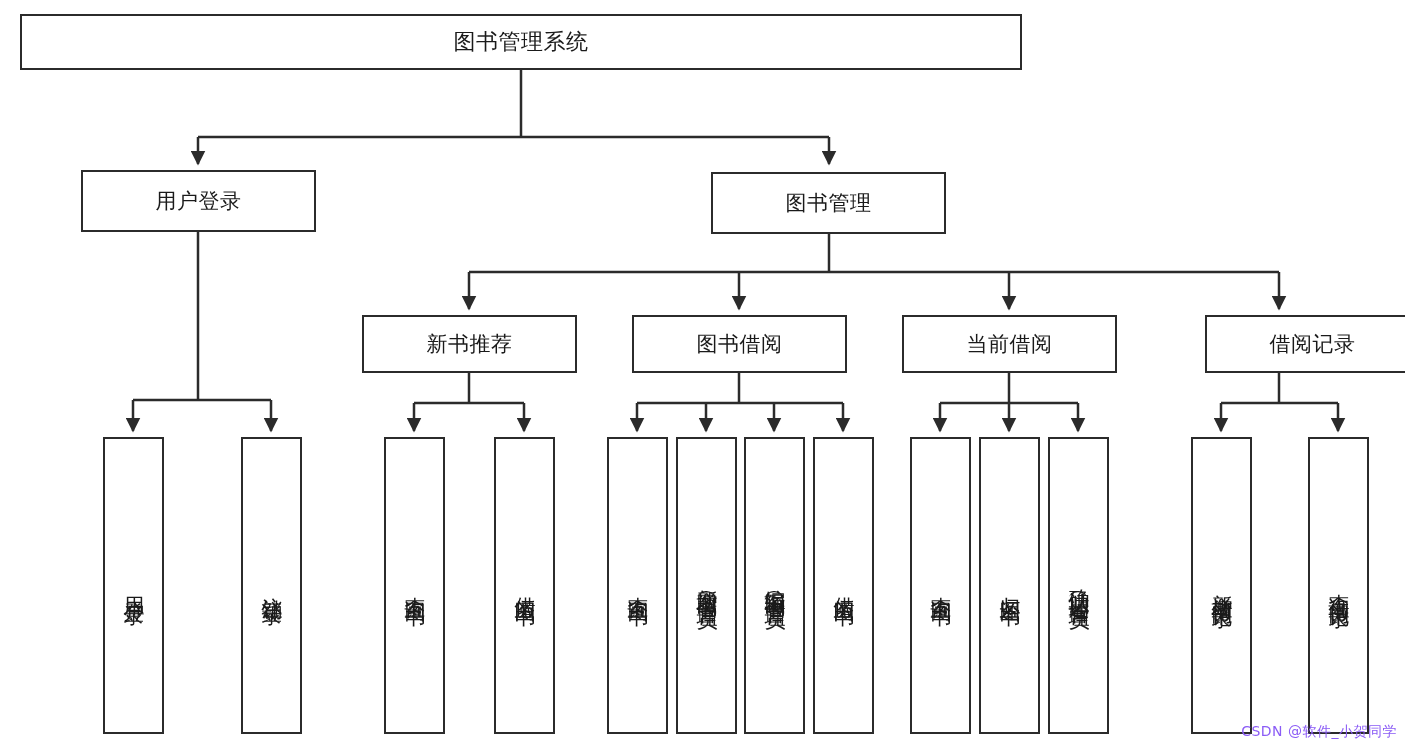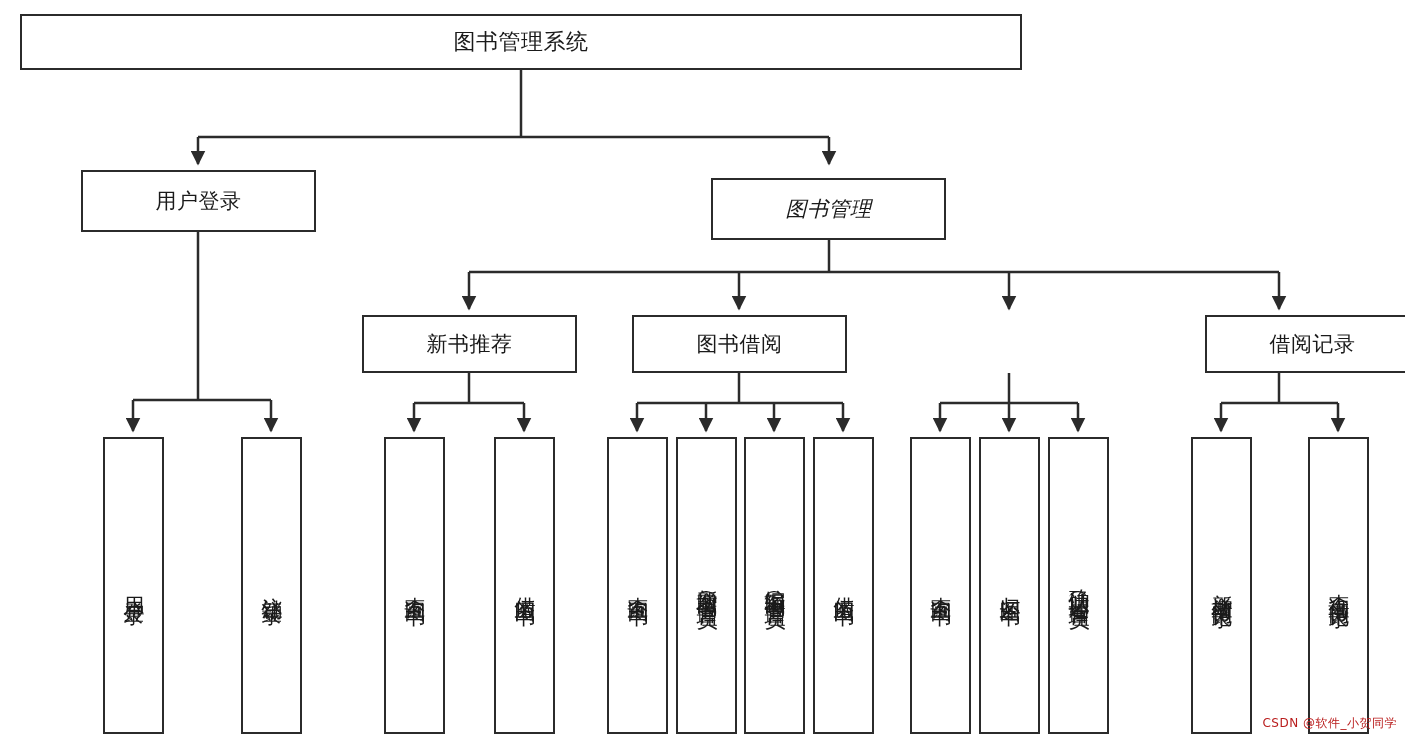--- a/index.html
+++ b/index.html
@@ -60,23 +60,23 @@
     writing-mode: vertical-rl;
     text-orientation: upright;
     font-size: 21px;
     letter-spacing: 3px;
     line-height: 1;
     white-space: nowrap;
   }
   #watermark {
     position: absolute;
     right: 8px;
-    bottom: 15px;
-    font-size: 12px;
-    color: #b91c1c;
+    bottom: 6px;
+    font-size: 14px;
+    color: #8b5cf6;
     letter-spacing: 0.5px;
     font-family: "DejaVu Sans", "Liberation Sans", sans-serif;
     white-space: nowrap;
   }
 </style>
 </head>
 <body>
 
 <div id="diagram-root">
 
@@ -130,30 +130,33 @@
     </g>
   </svg>
 
   <div class="node h root" style="left:20px; top:14px; width:1002px; height:56px;">
     <span class="label">图书管理系统</span>
   </div>
 
   <div class="node h" style="left:81px; top:170px; width:235px; height:62px;">
     <span class="label">用户登录</span>
   </div>
-  <div class="node h" style="left:711px; top:178px; width:235px; height:62px;font-style:italic;">
+  <div class="node h" style="left:711px; top:172px; width:235px; height:62px;">
     <span class="label">图书管理</span>
   </div>
 
   <div class="node h" style="left:362px; top:315px; width:215px; height:58px;justify-content:center;">
     <span class="label">新书推荐</span>
   </div>
   <div class="node h" style="left:632px; top:315px; width:215px; height:58px;">
     <span class="label">图书借阅</span>
   </div>
+  <div class="node h" style="left:902px; top:315px; width:215px; height:58px;">
+    <span class="label">当前借阅</span>
+  </div>
   <div class="node h" style="left:1172px; top:315px; width:215px; height:58px;margin-left:33px;">
     <span class="label">借阅记录</span>
   </div>
 
   <div class="node v" style="left:103px; top:437px; width:61px; height:297px;">
     <span class="label">用户登录</span>
   </div>
   <div class="node v" style="left:241px; top:437px; width:61px; height:297px;">
     <span class="label">注销登录</span>
   </div>

